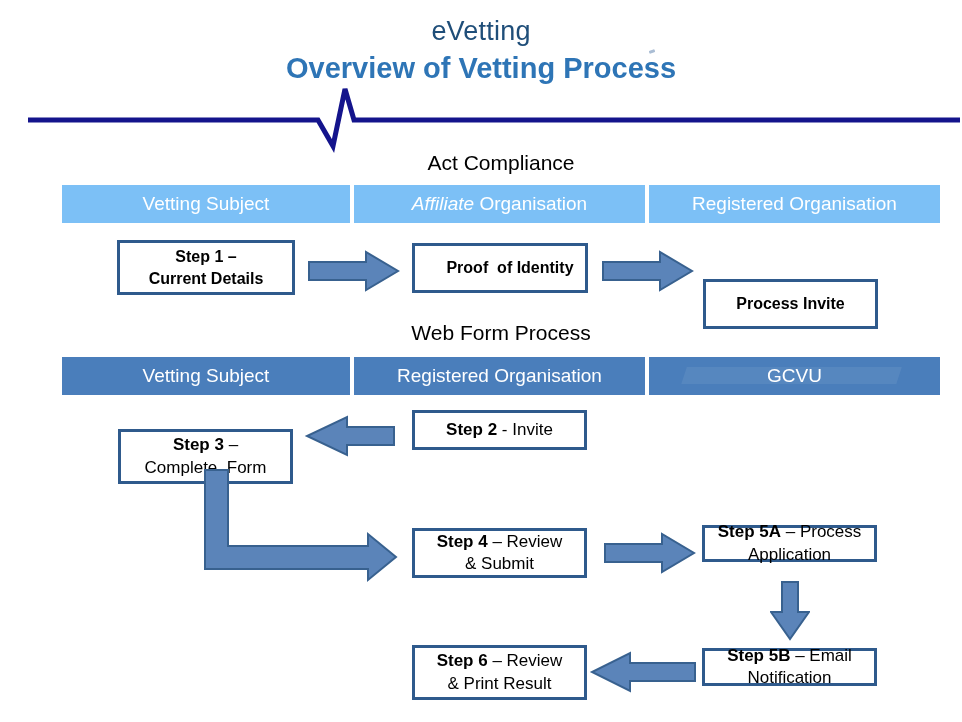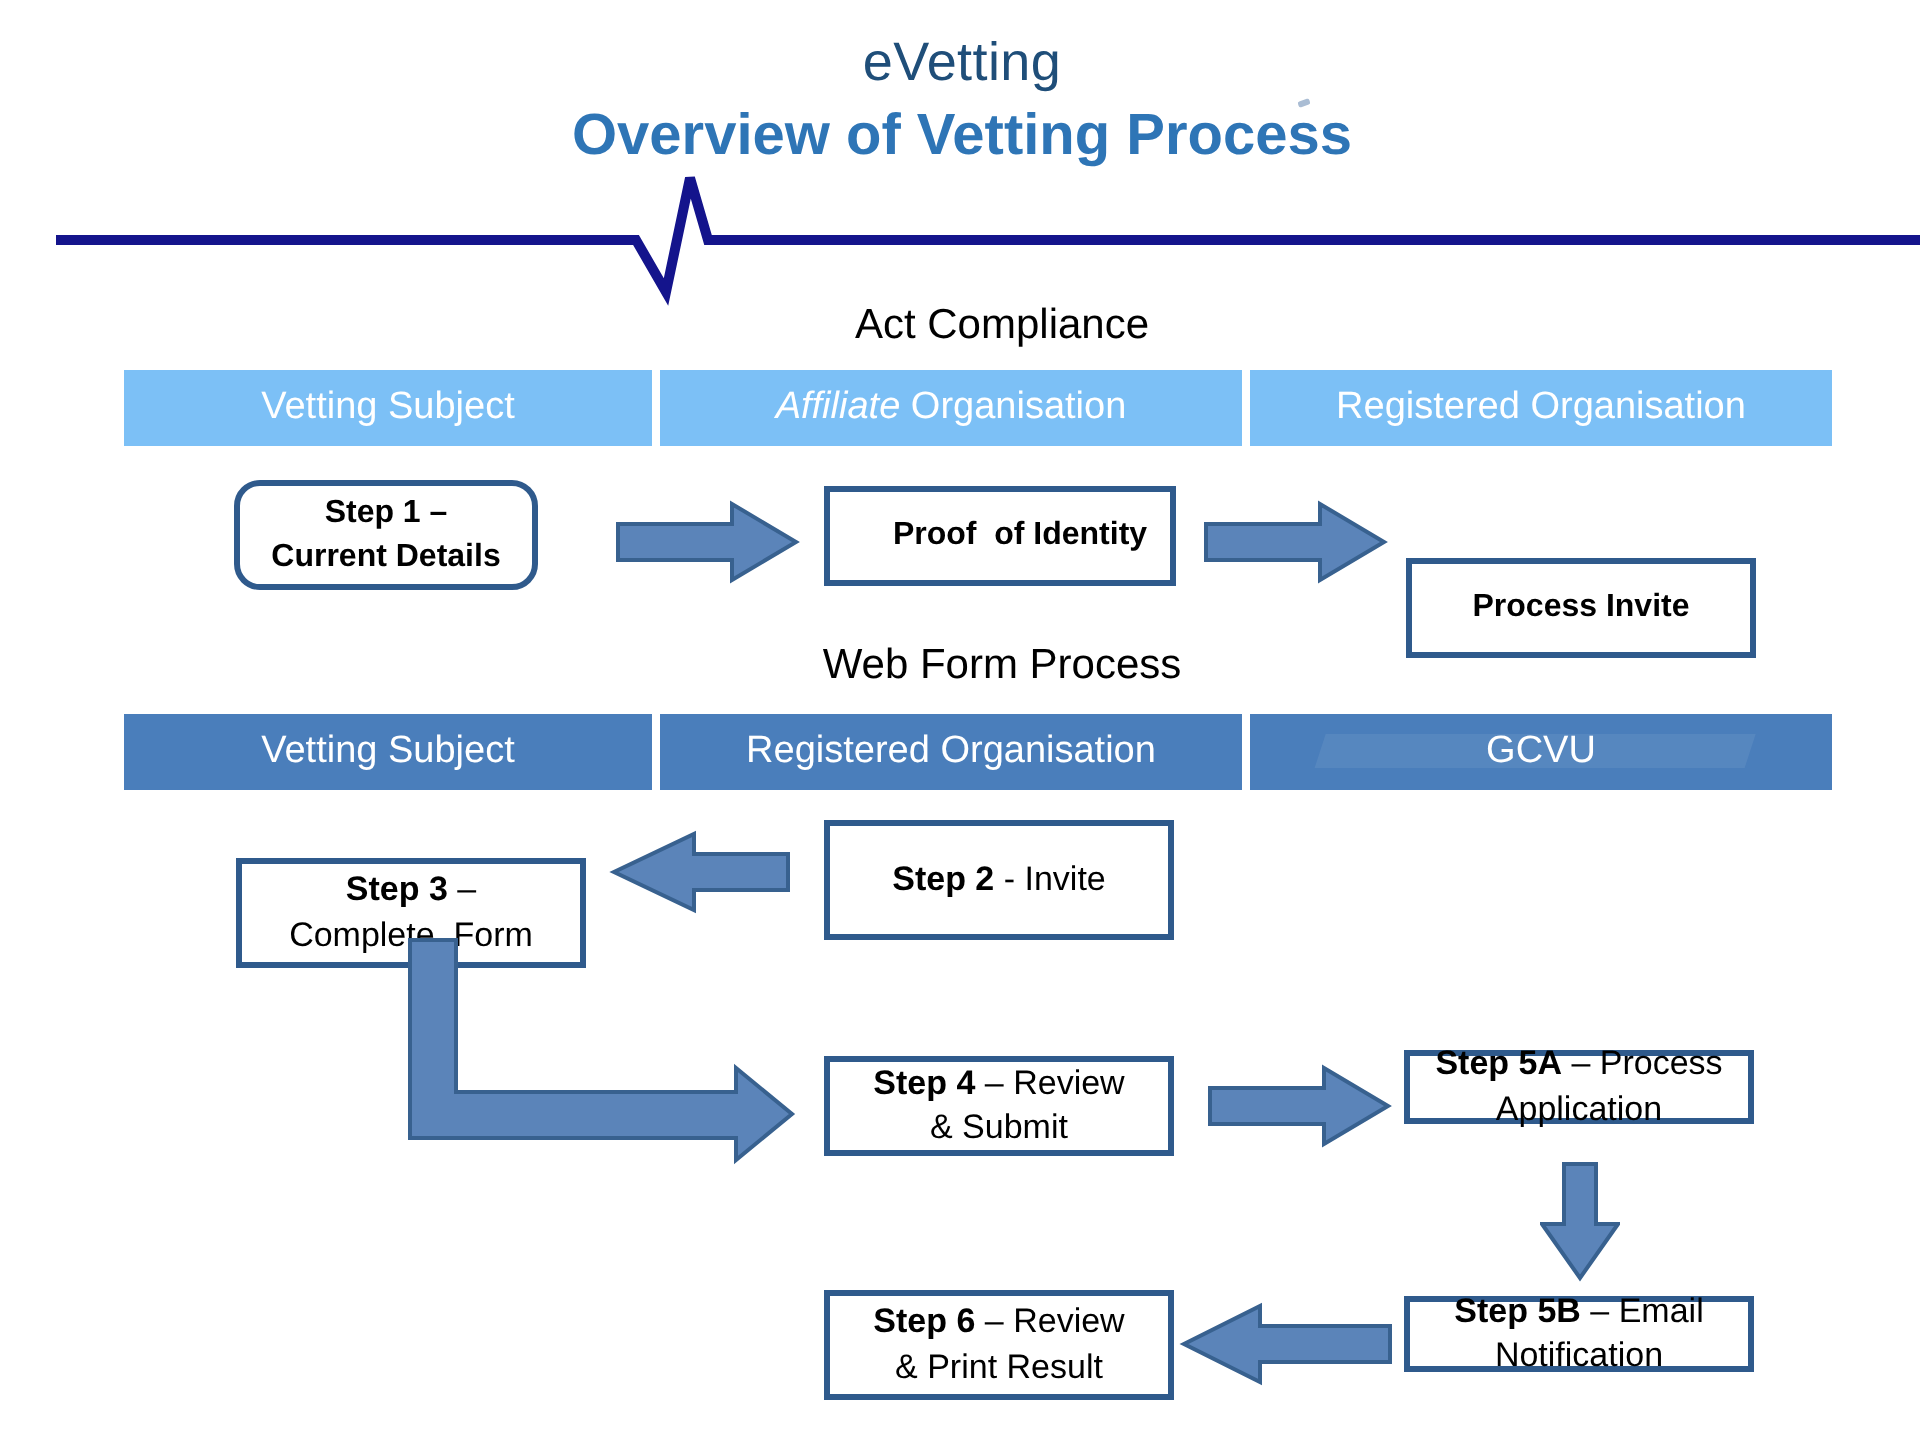--- a/index.html
+++ b/index.html
@@ -35,21 +35,21 @@
   .bar{left:62px;width:878px;height:38px;display:flex;}
   .bar-act{top:185px;background:transparent;}
   .bar-web{top:357px;background:transparent;}
   .bar .cell{
     height:38px;display:flex;align-items:center;justify-content:center;
     font-size:19px;color:var(--bar-text,#fff);position:relative;overflow:hidden;
   }
   .bar .gap{width:4px;height:38px;background:#fff;}
   .bar-act .cell{background:var(--act-bar-bg,#7CC0F6);}
   .bar-web .cell{background:var(--web-bar-bg,#4A7EBB);}
-  .cell.c1{width:264px;}
+  .cell.c1{width:288px;}
   .cell.c2{width:291px;}
   .cell.c3{width:291px;}
   .ghost-band{
     position:absolute;left:12%;top:27%;width:74%;height:46%;
     background:rgba(255,255,255,0.07);transform:skewX(-18deg);
   }
   
   .pbox{
     background:#fff;border:3px solid var(--box-border,#2F5A8C);
     display:flex;flex-direction:column;align-items:center;justify-content:center;
@@ -79,21 +79,21 @@
   <div class="abs bar bar-act">
     <div class="cell c1">Vetting Subject</div>
     <div class="gap"></div>
     <div class="cell c2">
         <span class="line" style="white-space:pre-wrap;"><i>Affiliate</i><span> Organisation</span></span>
       </div>
     <div class="gap"></div>
     <div class="cell c3">Registered Organisation</div>
   </div>
 
-  <div class="abs pbox row1" style="left:117px;top:240px;width:152px;height:55px;border-radius:13px;">
+  <div class="abs pbox row1" style="left:117px;top:240px;width:178px;height:55px;">
     <div class="line">Step 1 –</div>
     <div class="line">Current Details</div>
   </div>
 
   <svg class="abs" style="left:308px;top:250px;" width="92" height="42" viewBox="0 0 92 42">
     <polygon points="1,12 58,12 58,2 90,21 58,40 58,30 1,30" style="fill:var(--arrow-fill,#5B84B9);stroke:var(--arrow-stroke,#38618F);" stroke-width="2"></polygon>
   </svg>
 
   <div class="abs pbox row1" style="left:412px;top:243px;width:176px;height:50px;padding-left:20px;">
     <div class="line">Proof  of Identity</div>
@@ -122,21 +122,21 @@
 
   <div class="abs pbox rowN" style="left:118px;top:405px;width:175px;height:55px;margin-top:24px;">
     <div class="line"><b>Step 3</b><span> –</span></div>
     <div class="line">Complete  Form</div>
   </div>
 
   <svg class="abs" style="left:303px;top:414px;" width="95" height="44" viewBox="0 0 95 44">
     <polygon points="91,13 44,13 44,3 4,22 44,41 44,31 91,31" style="fill:var(--arrow-fill,#5B84B9);stroke:var(--arrow-stroke,#38618F);" stroke-width="2"></polygon>
   </svg>
 
-  <div class="abs pbox rowN" style="left:412px;top:410px;width:175px;height:60px;">
+  <div class="abs pbox rowN" style="left:412px;top:410px;width:175px;height:40px;">
     <div class="line"><b>Step 2</b><span> - Invite</span></div>
   </div>
 
   <svg class="abs" style="left:195px;top:468px;" width="210" height="116" viewBox="0 0 210 116">
     <polygon points="10,2 33,2 33,78 173,78 173,66 201,89 173,112 173,101 10,101" style="fill:var(--arrow-fill,#5B84B9);stroke:var(--arrow-stroke,#38618F);" stroke-width="2"></polygon>
   </svg>
 
   <div class="abs pbox rowN" style="left:412px;top:528px;width:175px;height:50px;">
     <div class="line"><b>Step 4</b><span> – Review</span></div>
     <div class="line">&amp; Submit</div>

